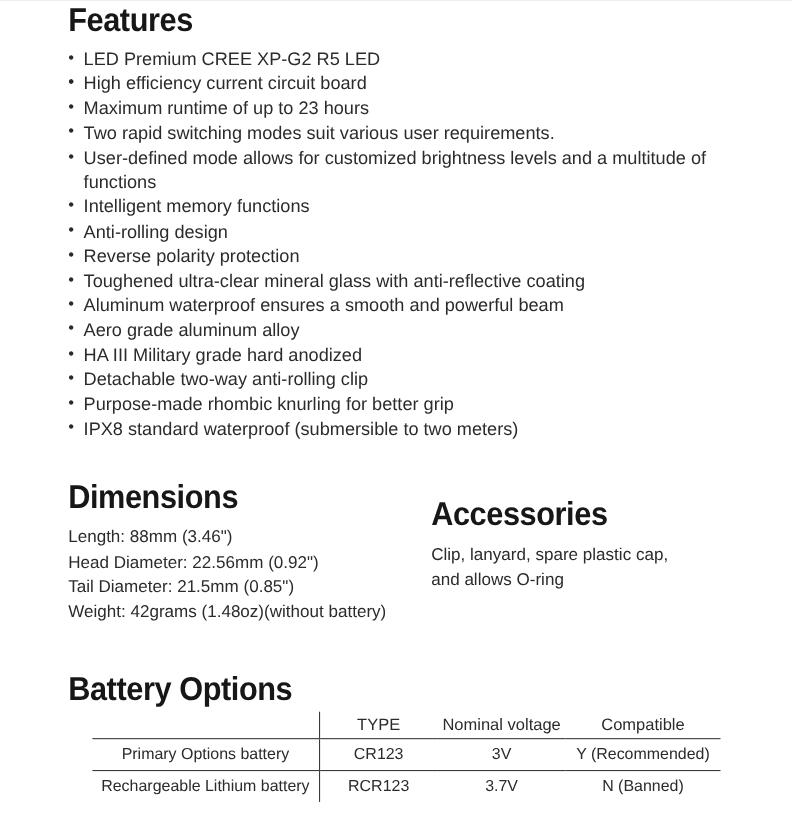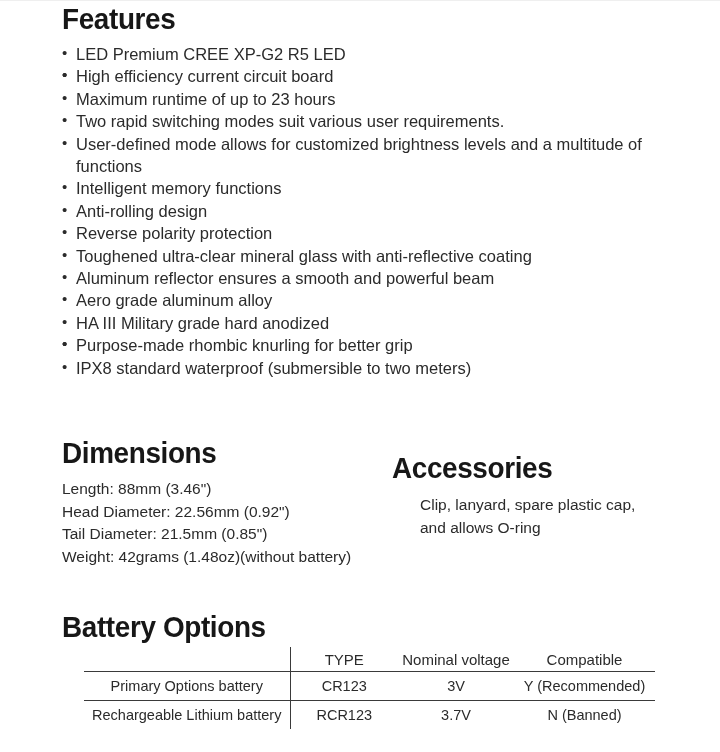--- a/index.html
+++ b/index.html
@@ -96,21 +96,20 @@
   .spec-line {
     font-size: 15.5px;
     line-height: 22.5px;
     color: #2b2b2b;
     white-space: nowrap;
   }
   .acc-line {
     font-size: 15.5px;
     line-height: 23px;
     color: #2b2b2b;
-    margin-left: 28px;
   }
 
   
   #battery-section {
     position: absolute;
     left: 62px;
     top: 612px;
     width: 600px;
   }
   #battery-heading {
@@ -205,32 +204,33 @@
       <li class="feature-item">
         <span class="bullet">•</span>
         <span>Reverse polarity protection</span>
       </li>
       <li class="feature-item">
         <span class="bullet">•</span>
         <span>Toughened ultra-clear mineral glass with anti-reflective coating</span>
       </li>
       <li class="feature-item">
         <span class="bullet">•</span>
-        <span>Aluminum reflector ensures a smooth and powerful beam</span>
+        <span>Aluminum waterproof ensures a smooth and powerful beam</span>
       </li>
       <li class="feature-item">
         <span class="bullet">•</span>
         <span>Aero grade aluminum alloy</span>
       </li>
       <li class="feature-item">
         <span class="bullet">•</span>
         <span>HA III Military grade hard anodized</span>
       </li>
       <li class="feature-item">
         <span class="bullet">•</span>
+        <span>Detachable two-way anti-rolling clip</span>
       </li>
       <li class="feature-item">
         <span class="bullet">•</span>
         <span>Purpose-made rhombic knurling for better grip</span>
       </li>
       <li class="feature-item">
         <span class="bullet">•</span>
         <span>IPX8 standard waterproof (submersible to two meters)</span>
       </li>
     </ul>

